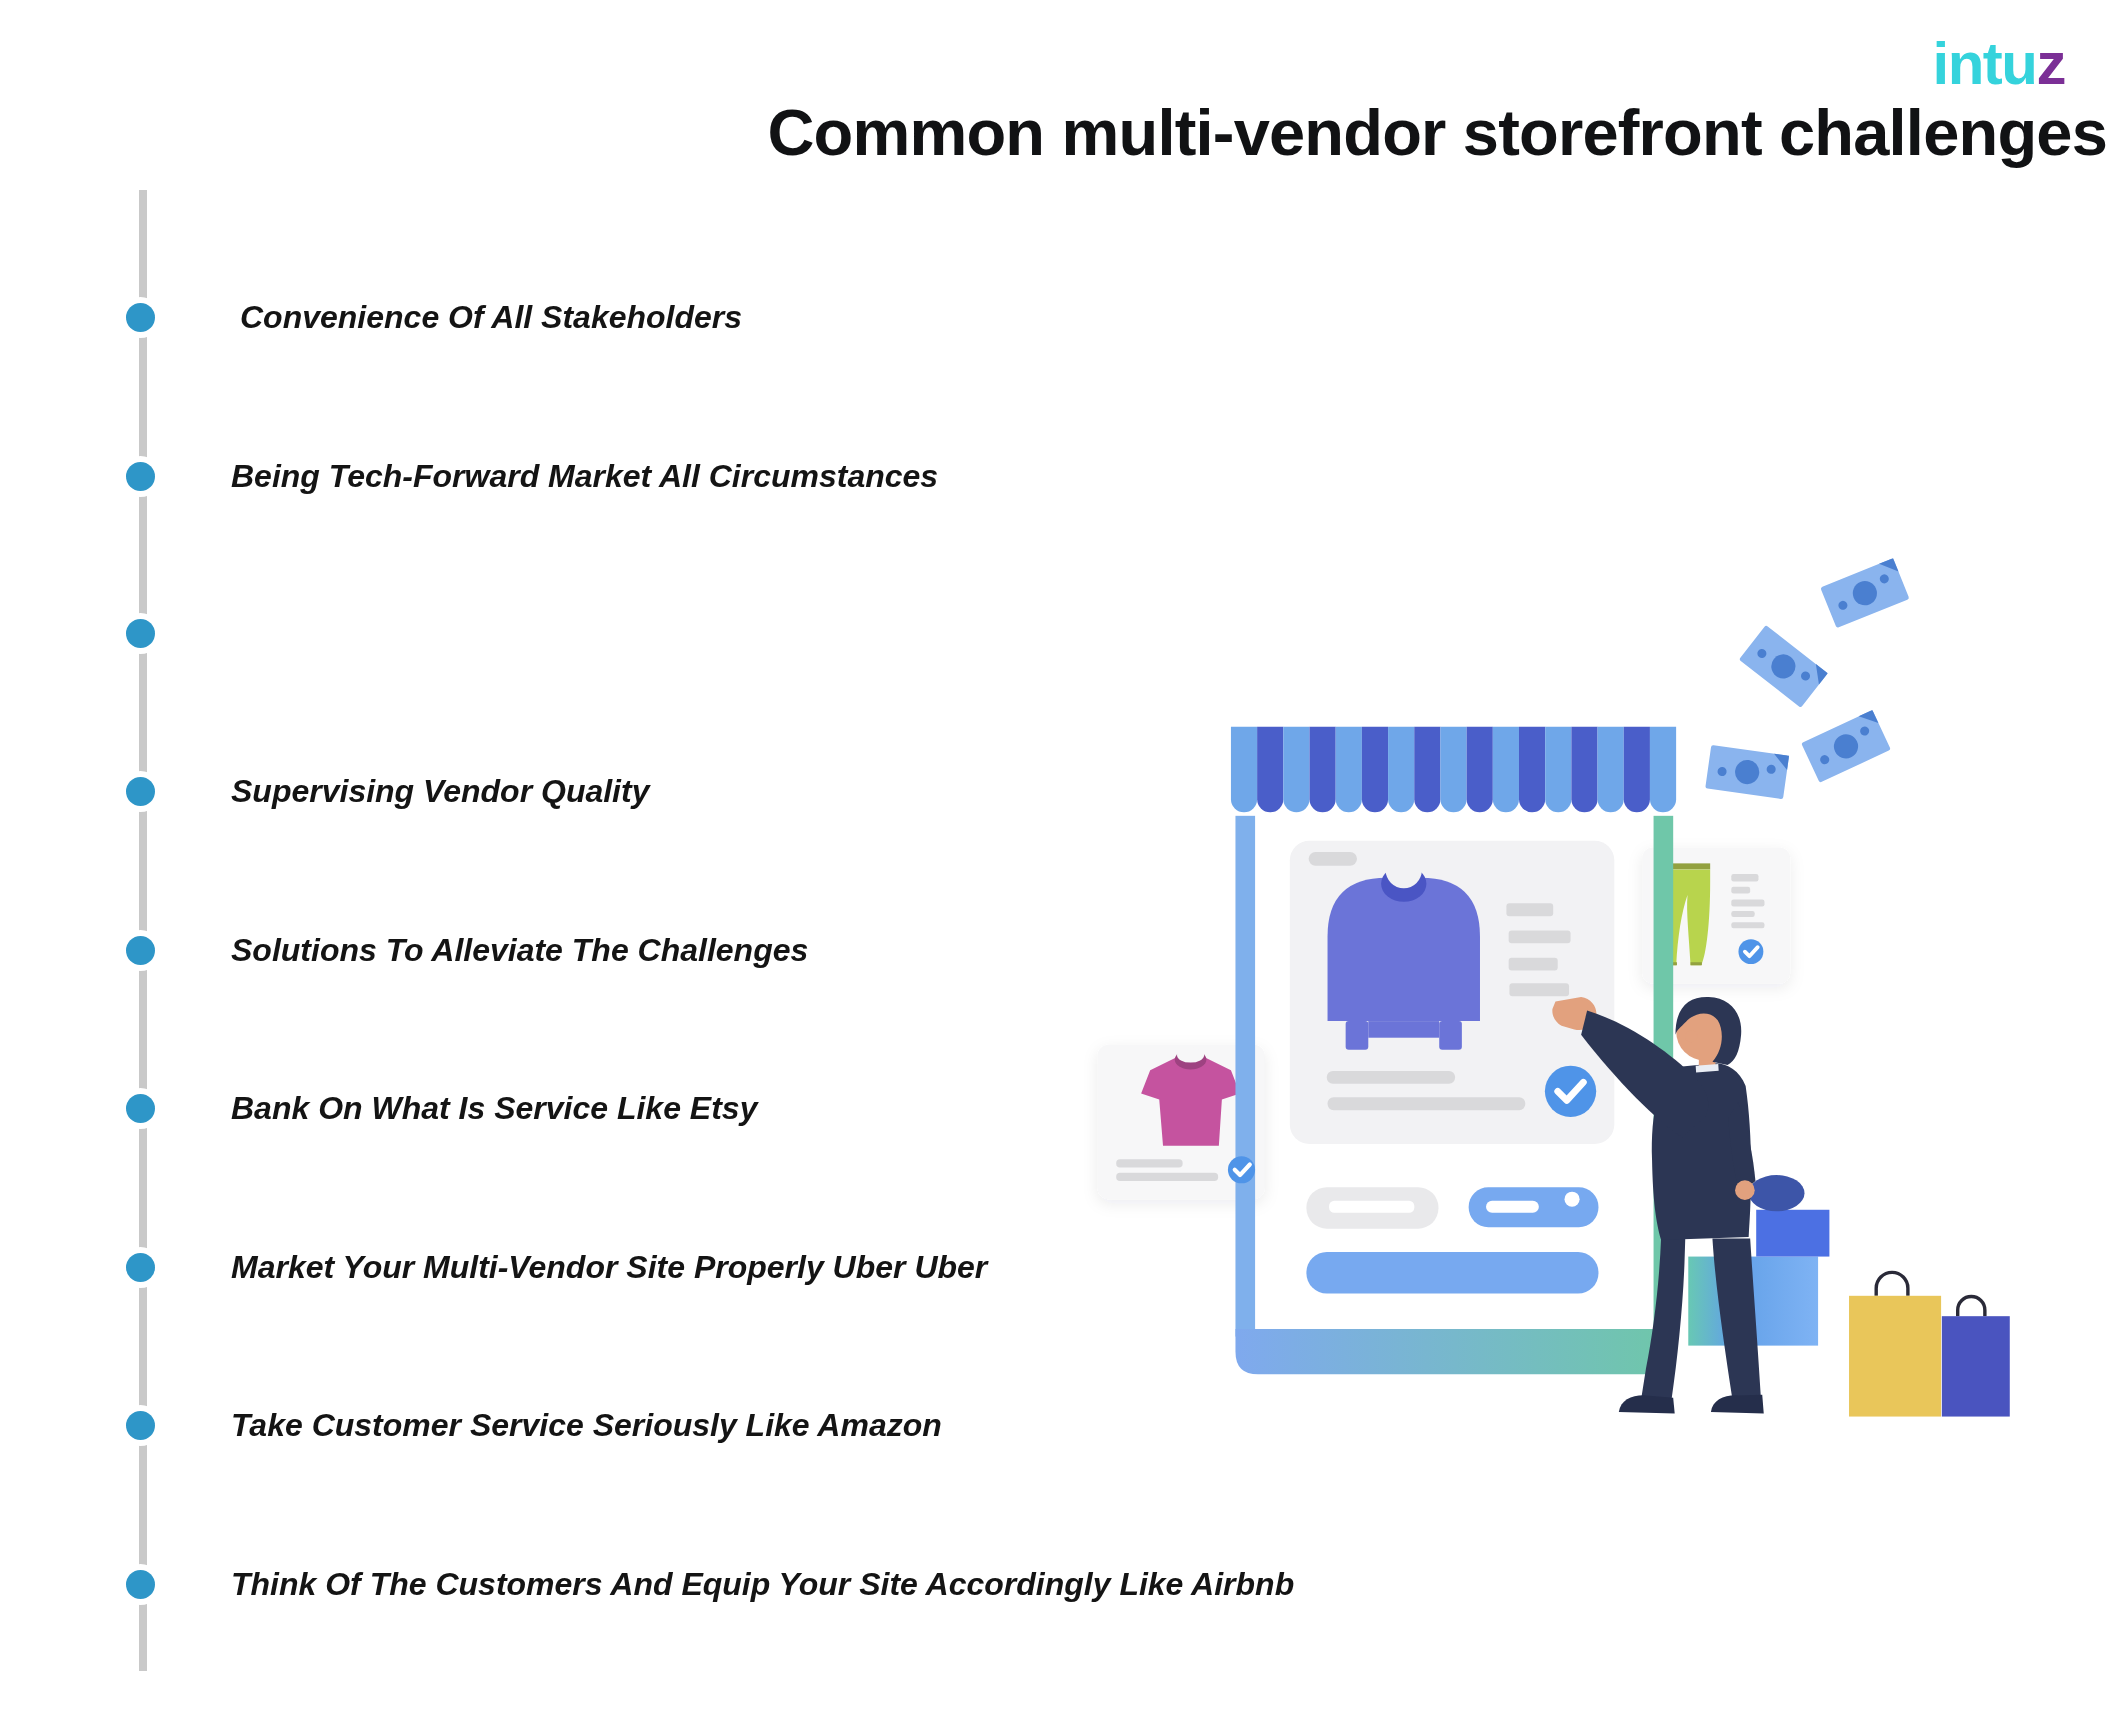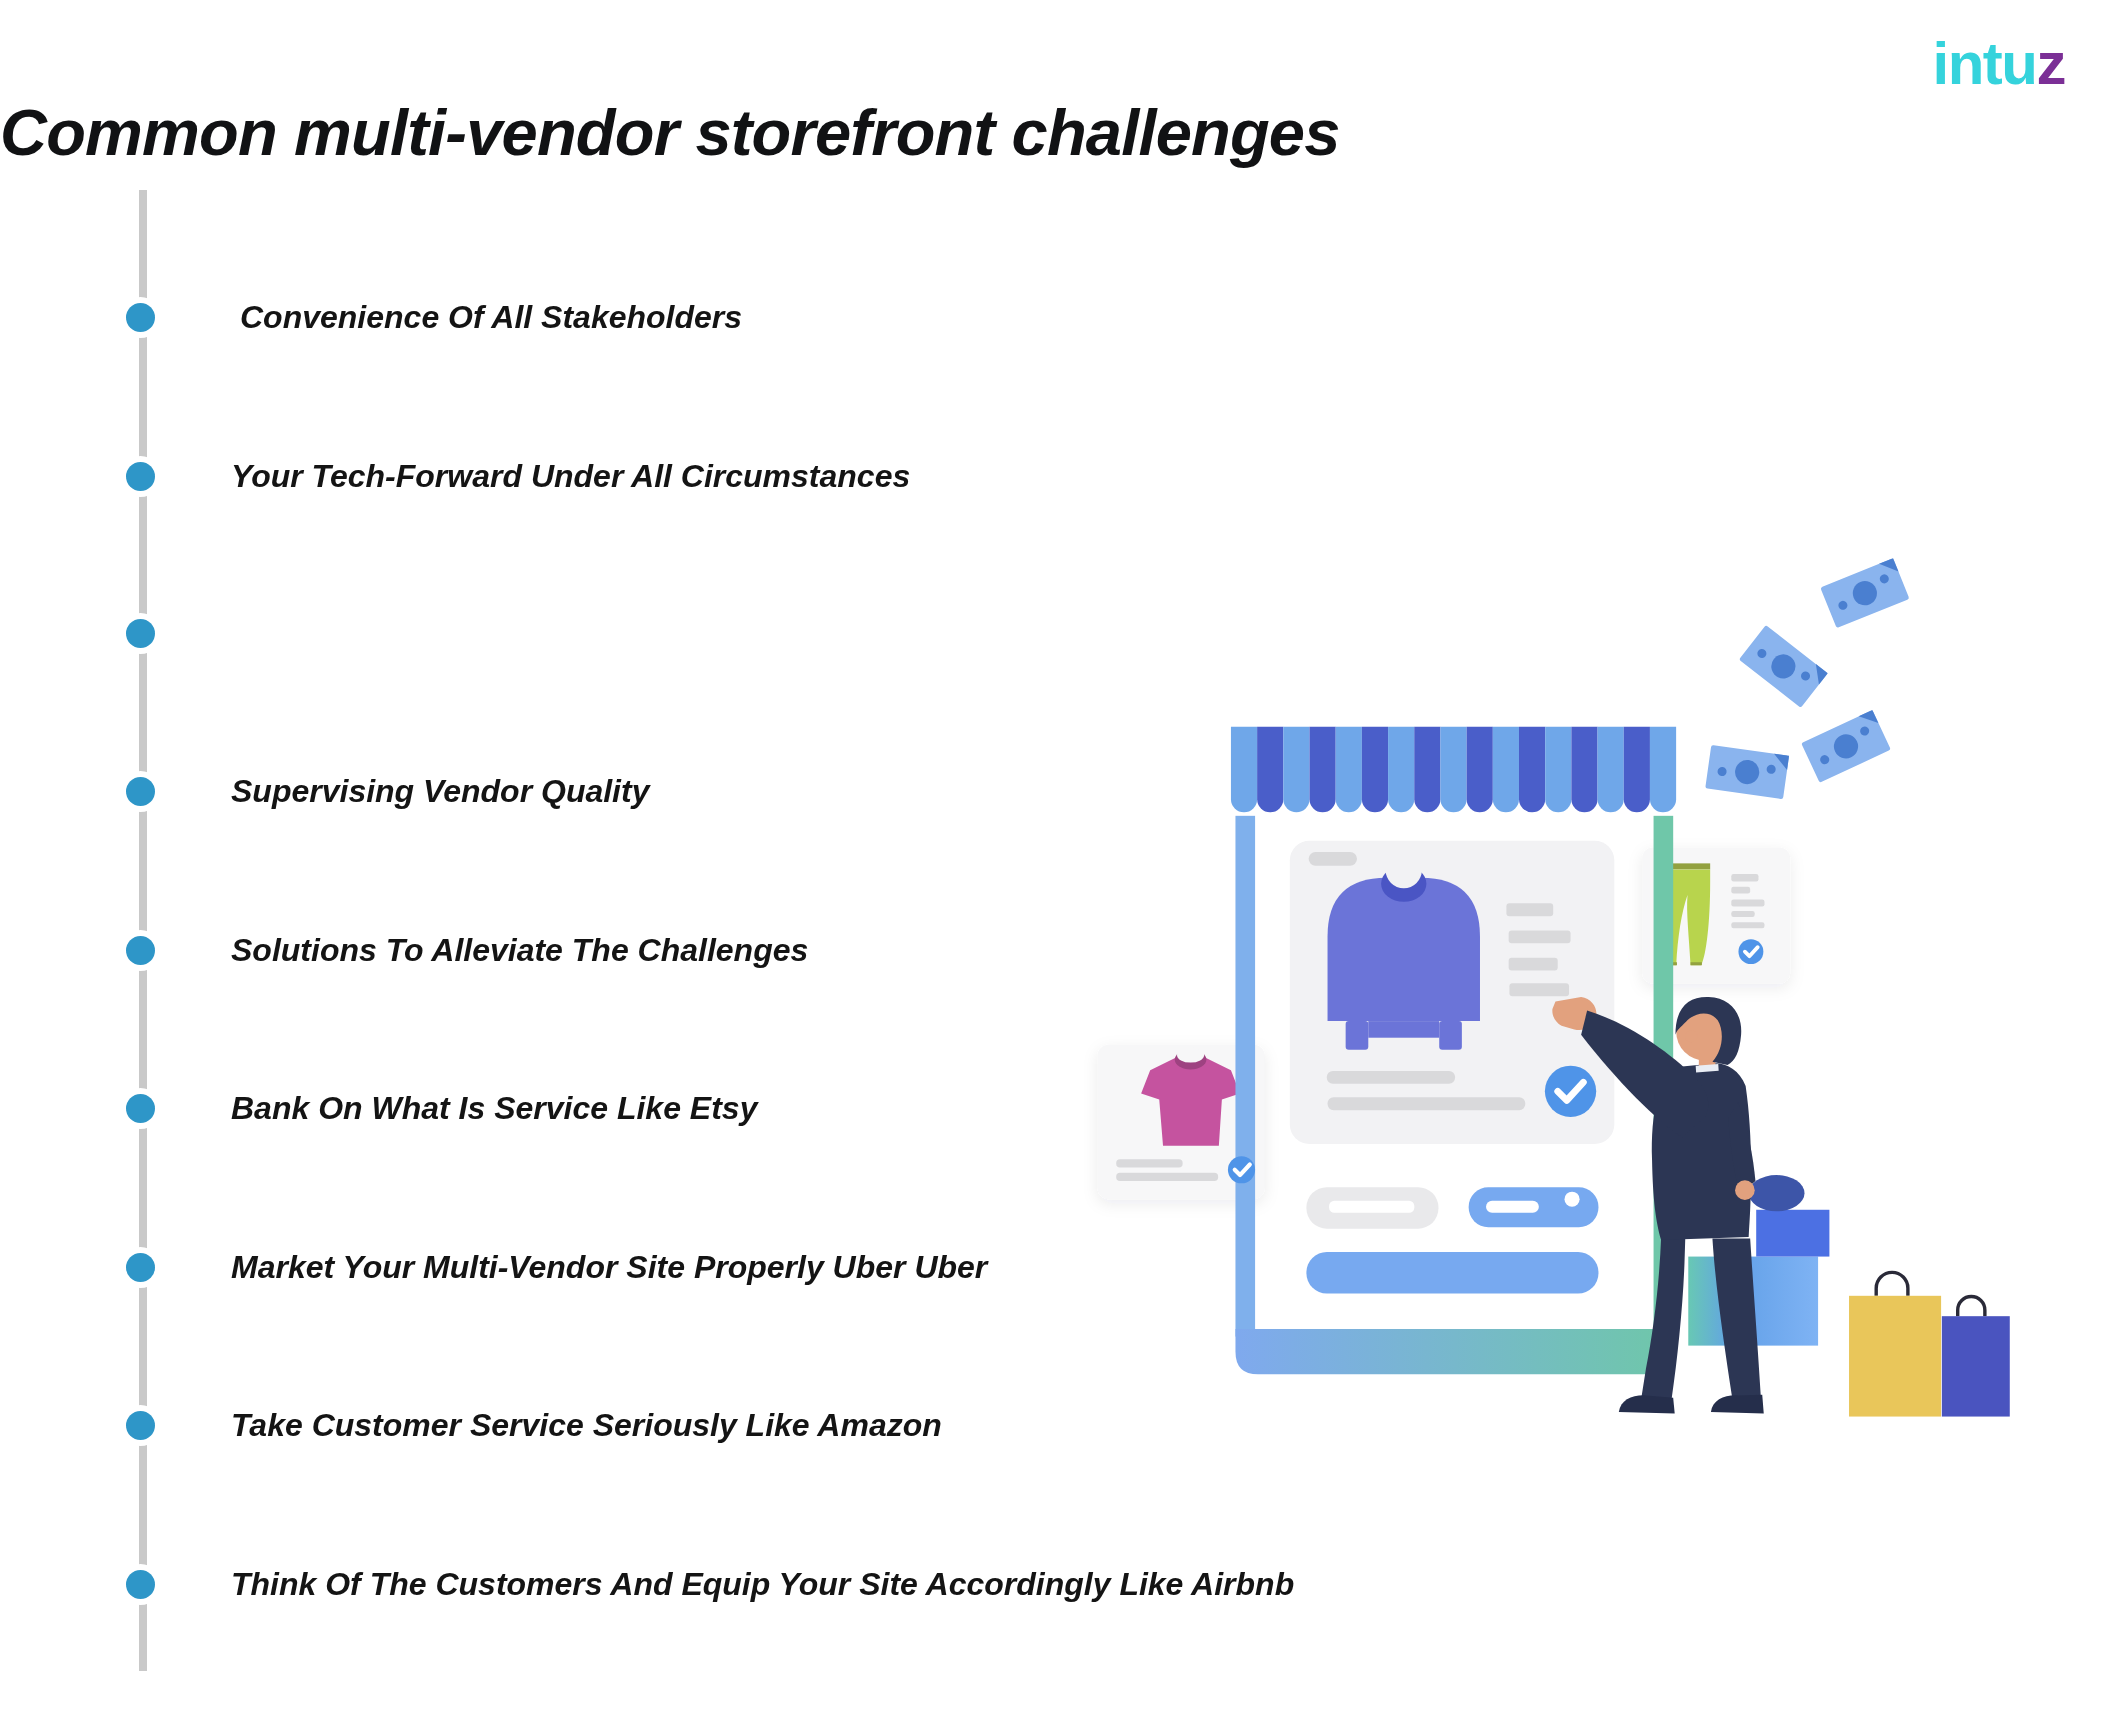--- a/index.html
+++ b/index.html
@@ -19,22 +19,22 @@
   }
   *{margin:0;padding:0;box-sizing:border-box;}
   html,body{width:2108px;height:1728px;background:#ffffff;overflow:hidden;
     font-family:"Liberation Sans", sans-serif;}
   .stage{position:absolute;inset:0;}
 
   .logo{position:absolute;top:29px;right:42px;font-size:60px;font-weight:700;
     letter-spacing:-1.5px;color:var(--logo-cyan);}
   .logo .z{color:var(--logo-purple);}
 
-  .title{position:absolute;left:0;right:0;top:95px;text-align:left;
-    font-size:65px;font-weight:800;letter-spacing:-0.8px;color:var(--title-text);font-style:italic;}
+  .title{position:absolute;left:12px;right:0;top:95px;text-align:right;
+    font-size:65px;font-weight:800;letter-spacing:-0.8px;color:var(--title-text);}
 
   .timeline{position:absolute;inset:0;}
   .tl-line{position:absolute;left:139px;top:190px;width:7.6px;height:1481px;
     background:var(--timeline-line);}
   .tl-row{position:absolute;left:0;right:0;height:48px;top:calc(var(--cy) - 24px);}
   .dot{position:absolute;left:126px;top:calc(50% - 14.3px);width:29px;height:29px;
     border-radius:50%;background:var(--bullet);box-shadow:0 0 0 6px #fff;}
   .tl-label{position:absolute;left:var(--lx,231px);top:0;height:48px;line-height:48px;
     font-size:32px;font-weight:700;color:#141414;white-space:nowrap;font-style:italic;}
 
@@ -70,21 +70,21 @@
 
   <div class="timeline">
     <div class="tl-line"></div>
 
     <div class="tl-row" style="--cy:317px;--lx:240px">
       <span class="dot"></span>
       <span class="tl-label">Convenience Of All Stakeholders</span>
     </div>
     <div class="tl-row" style="--cy:476px">
       <span class="dot"></span>
-      <span class="tl-label">Your Tech-Forward Under All Circumstances</span>
+      <span class="tl-label">Being Tech-Forward Market All Circumstances</span>
     </div>
     <div class="tl-row" style="--cy:633px">
       <span class="dot"></span>
     </div>
     <div class="tl-row" style="--cy:950px">
       <span class="dot"></span>
       <span class="tl-label">Solutions To Alleviate The Challenges</span>
     </div>
     <div class="tl-row" style="--cy:791px">
       <span class="dot"></span>

